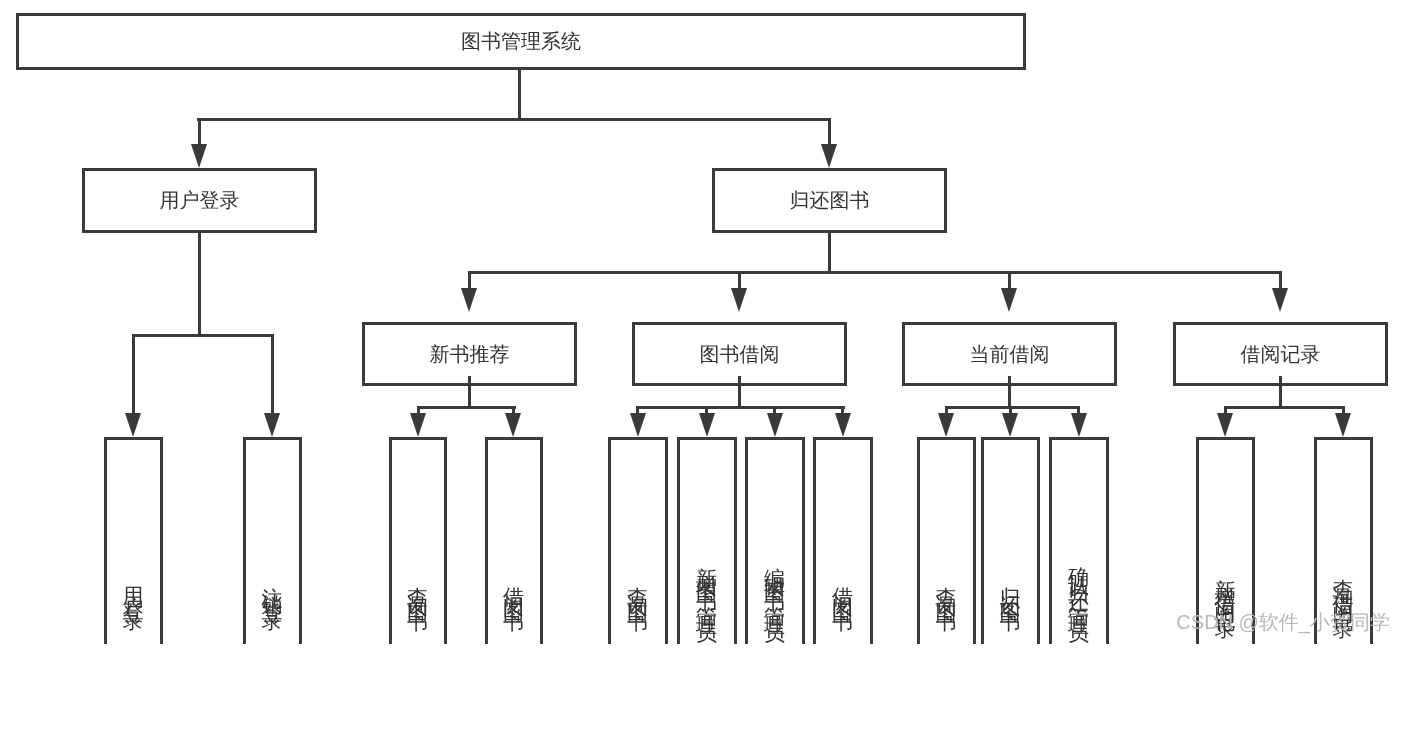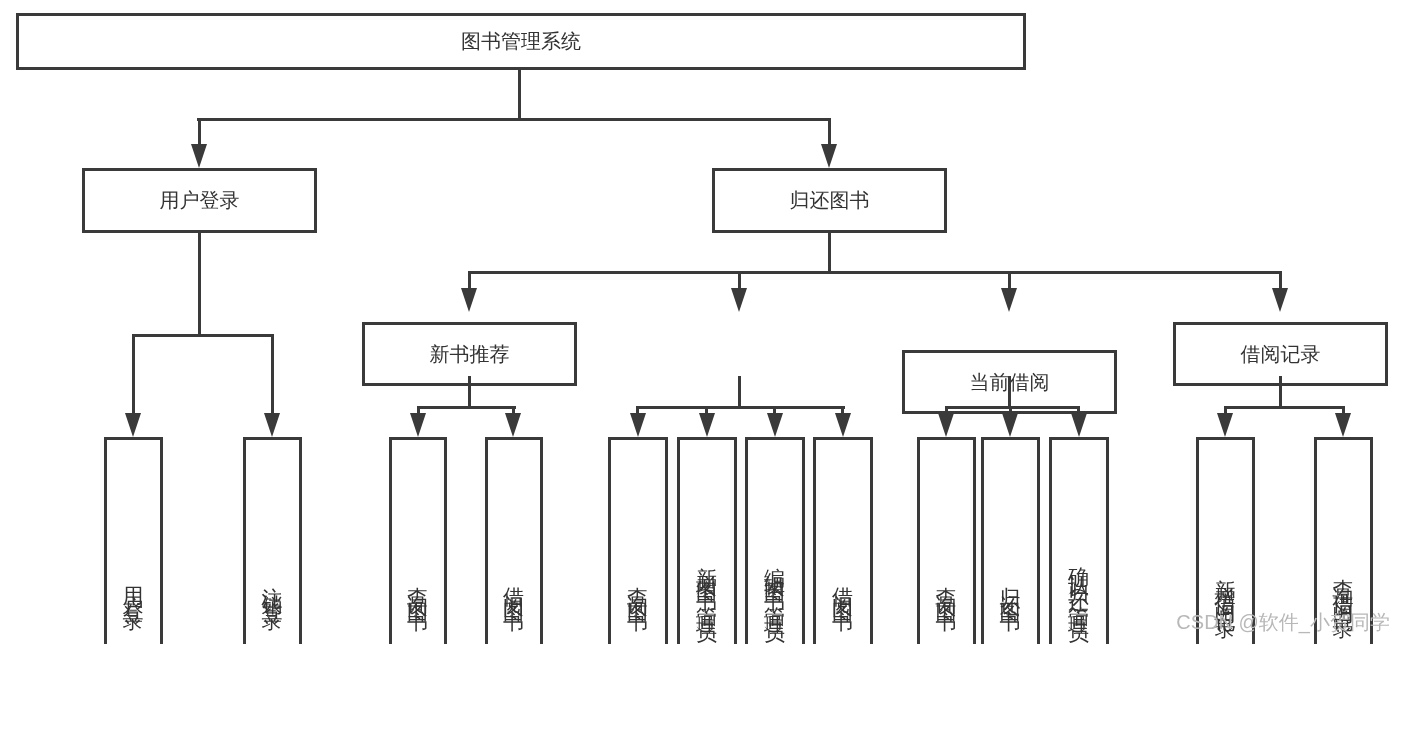--- a/index.html
+++ b/index.html
@@ -75,21 +75,24 @@
   <div class="line" style="left:738px;top:273px;width:3px;height:16px;"></div>
   <div class="arrow" style="left:731px;top:288px;"></div>
   <div class="line" style="left:1008px;top:273px;width:3px;height:16px;"></div>
   <div class="arrow" style="left:1001px;top:288px;"></div>
   <div class="line" style="left:1279px;top:273px;width:3px;height:16px;"></div>
   <div class="arrow" style="left:1272px;top:288px;"></div>
 
   <div class="box l3" style="left:362px;">
     <span class="hlabel">新书推荐</span>
   </div>
-  <div class="box l3" style="left:902px;margin-top:28px;">
+  <div class="box l3" style="left:632px;">
+    <span class="hlabel">图书借阅</span>
+  </div>
+  <div class="box l3" style="left:902px;">
     <span class="hlabel">当前借阅</span>
   </div>
   <div class="box l3" style="left:1173px;">
     <span class="hlabel">借阅记录</span>
   </div>
 
   <div class="line" style="left:468px;top:376px;width:3px;height:32px;"></div>
   <div class="line" style="left:417px;top:406px;width:99px;height:3px;"></div>
   <div class="line" style="left:417px;top:408px;width:3px;height:7px;"></div>
   <div class="arrow" style="left:410px;top:413px;"></div>

